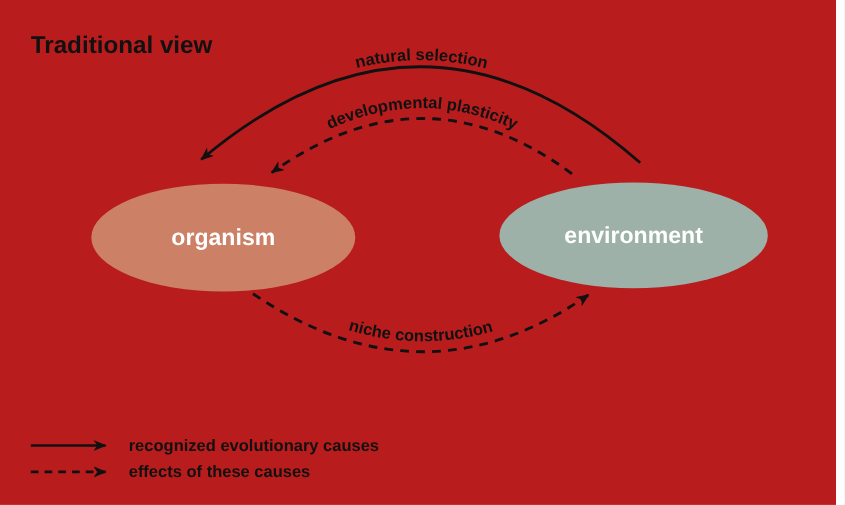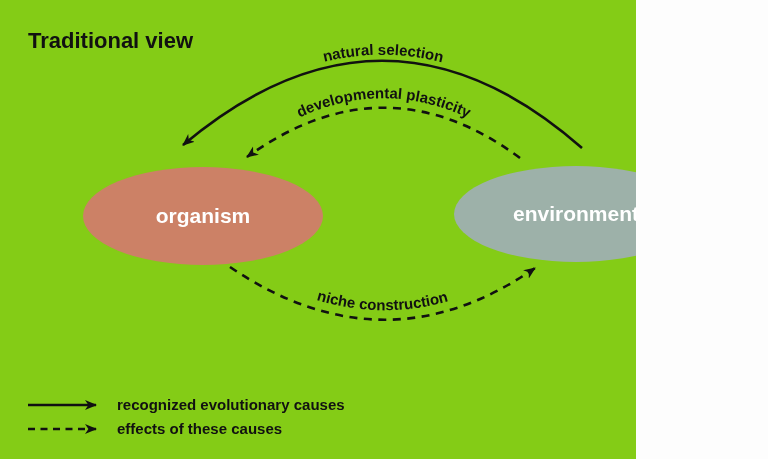--- a/index.html
+++ b/index.html
@@ -2,23 +2,23 @@
 <html><head>
 <meta charset="utf-8">
 <style>
   html, body {
     margin: 0;
     padding: 0;
     background: #fdfdfd;
   }
   .canvas {
     position: relative;
-    width: 636px;
+    width: 760px;
     height: 459px;
-    background: #84cc16;
+    background: #b91c1c;
     overflow: hidden;
     font-family: "Liberation Sans", sans-serif;
     text-decoration: underline;
   }
   svg { display: block; }
   .title-text {
     font-family: "Liberation Sans", sans-serif;
     font-size: 22px;
     font-weight: 600;
     fill: #111111;

